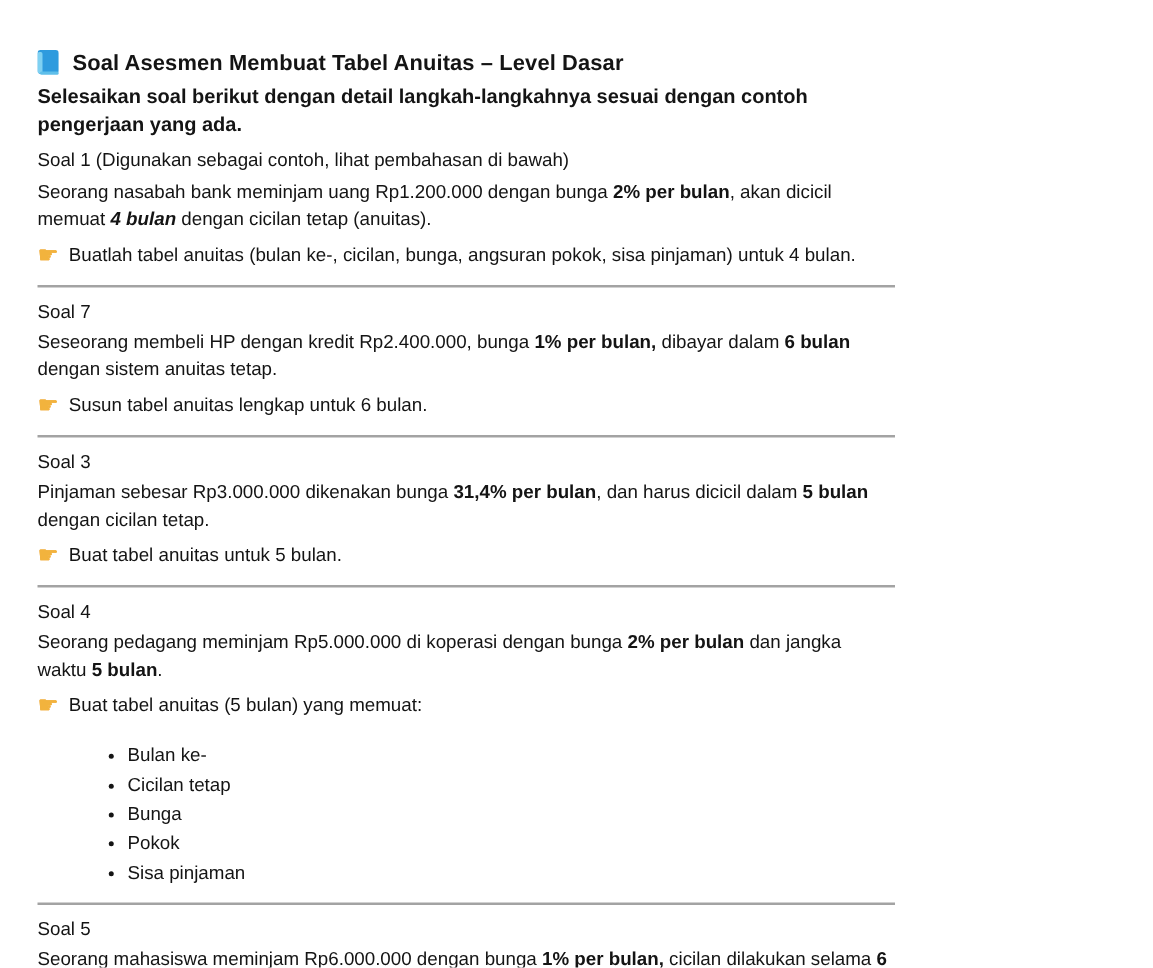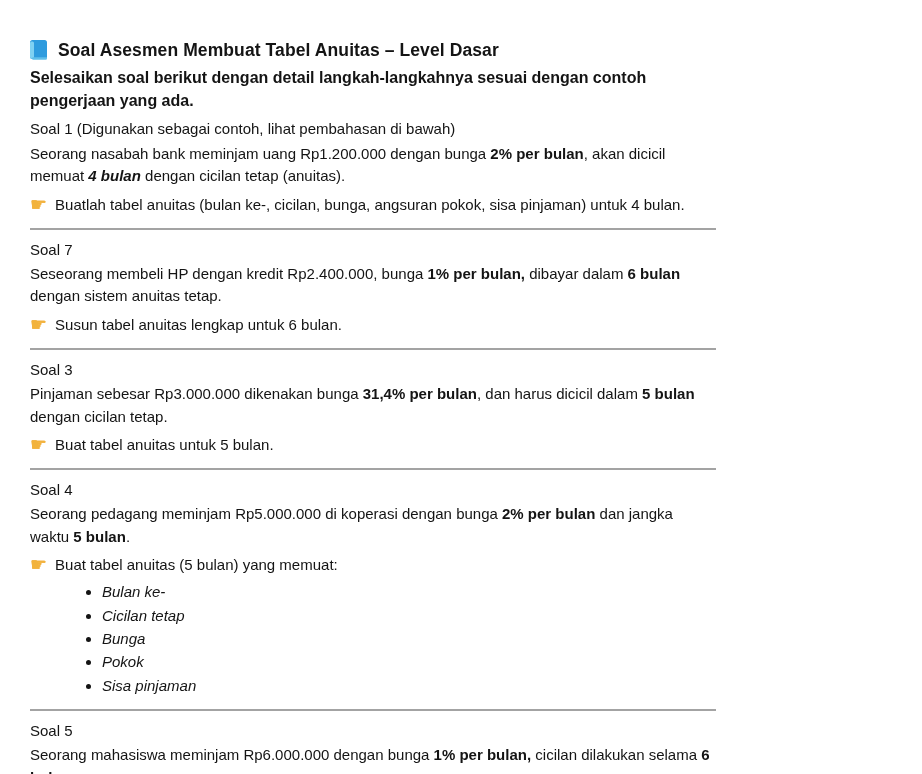--- a/index.html
+++ b/index.html
@@ -68,24 +68,23 @@
     top: 1px;
     flex: 0 0 auto;
     text-shadow: 0 0 0 #f0a63a;
   }
   .divider {
     border: none;
     border-top: 2px solid #a3a3a3;
     margin: 13px 0 10px 0;
   }
   ul.bullet-list {
-    margin: 6px 0 8px 0;
+    margin: 19px 0 8px 0;
     padding-left: 72px;
     list-style: disc;
-    font-style: italic;
   }
   ul.bullet-list li {
     font-size: 15px;
     line-height: 1.42;
     margin: 2px 0;
   }
   section { margin: 0; }
 </style>
 </head>
 <body>

